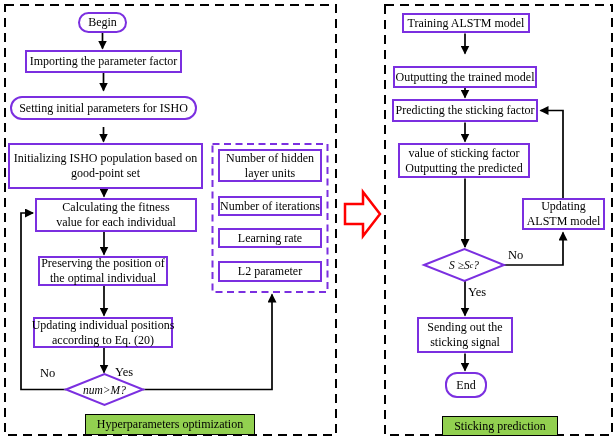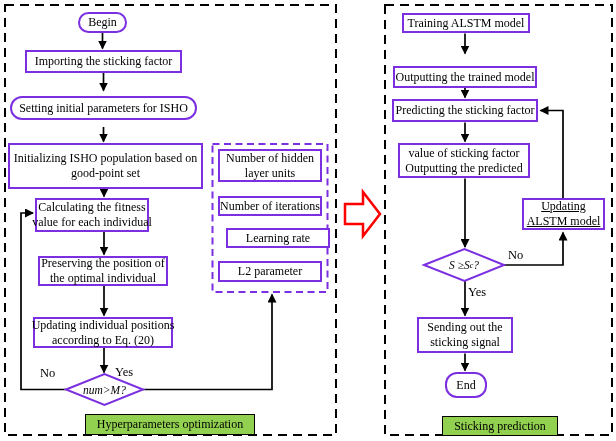--- a/index.html
+++ b/index.html
@@ -73,33 +73,33 @@
     <polygon class="diamond" points="424,265 464.5,249 504,265 464.5,281"></polygon>
 
     <polygon class="redarrow" points="345,204 363,204 363,192 380,214 363,236 363,224 345,224"></polygon>
   </svg>
 
   <div class="node stadium" style="left:78px;top:12px;width:49px;height:21px;">
       <span>Begin</span>
     </div>
 
   <div class="node" style="left:25px;top:50px;width:157px;height:23px;">
-      <span>Importing the sticking factor</span>
+      <span>Importing the parameter factor</span>
     </div>
 
   <div class="node" style="left:10px;top:96px;width:187px;height:24px;border-radius:13px;">
       <span>Setting initial parameters for ISHO</span>
     </div>
 
   <div class="node" style="left:8px;top:143px;width:195px;height:46px;">
     <span class="ln">Initializing ISHO population based on</span>
     <span class="ln">good-point set</span>
   </div>
 
-  <div class="node" style="left:35px;top:198px;width:114px;height:34px;">
+  <div class="node" style="left:35px;top:198px;width:162px;height:34px;">
     <span class="ln">Calculating the fitness</span>
     <span class="ln">value for each individual</span>
   </div>
 
   <div class="node" style="left:38px;top:256px;width:130px;height:30px;">
     <span class="ln">Preserving the position of</span>
     <span class="ln">the optimal individual</span>
   </div>
 
   <div class="node" style="left:33px;top:317px;width:140px;height:31px;">
@@ -114,21 +114,21 @@
   <div class="edge-label" style="left:40px;top:366px;">No</div>
   <div class="edge-label" style="left:115px;top:365px;">Yes</div>
 
   <div class="node" style="left:218px;top:149px;width:104px;height:33px;">
     <span class="ln">Number of hidden</span>
     <span class="ln">layer units</span>
   </div>
   <div class="node" style="left:218px;top:196px;width:104px;height:20px;">
       <span>Number of iterations</span>
     </div>
-  <div class="node" style="left:218px;top:228px;width:104px;height:20px;margin-left:8px;">
+  <div class="node" style="left:218px;top:228px;width:104px;height:20px;">
       <span>Learning rate</span>
     </div>
   <div class="node" style="left:218px;top:261px;width:104px;height:21px;">
       <span>L2 parameter</span>
     </div>
 
   <div class="glabel" style="left:85px;top:414px;width:170px;height:21px;">
       <span>Hyperparameters optimization</span>
     </div>
 
@@ -142,21 +142,21 @@
 
   <div class="node" style="left:392px;top:99px;width:146px;height:23px;">
       <span>Predicting the sticking factor</span>
     </div>
 
   <div class="node" style="left:398px;top:143px;width:132px;height:35px;">
     <span class="ln">value of sticking factor</span>
     <span class="ln">Outputting the predicted</span>
   </div>
 
-  <div class="node" style="left:522px;top:198px;width:83px;height:32px;text-decoration:underline;">
+  <div class="node" style="left:522px;top:198px;width:83px;height:32px;">
     <span class="ln">Updating</span>
     <span class="ln">ALSTM model</span>
   </div>
 
   <div class="dtext" style="left:429px;top:257px;width:70px;height:16px;">
     <span>S ≥S</span>
       <sub>c</sub>
       <span>?</span>
   </div>
 

